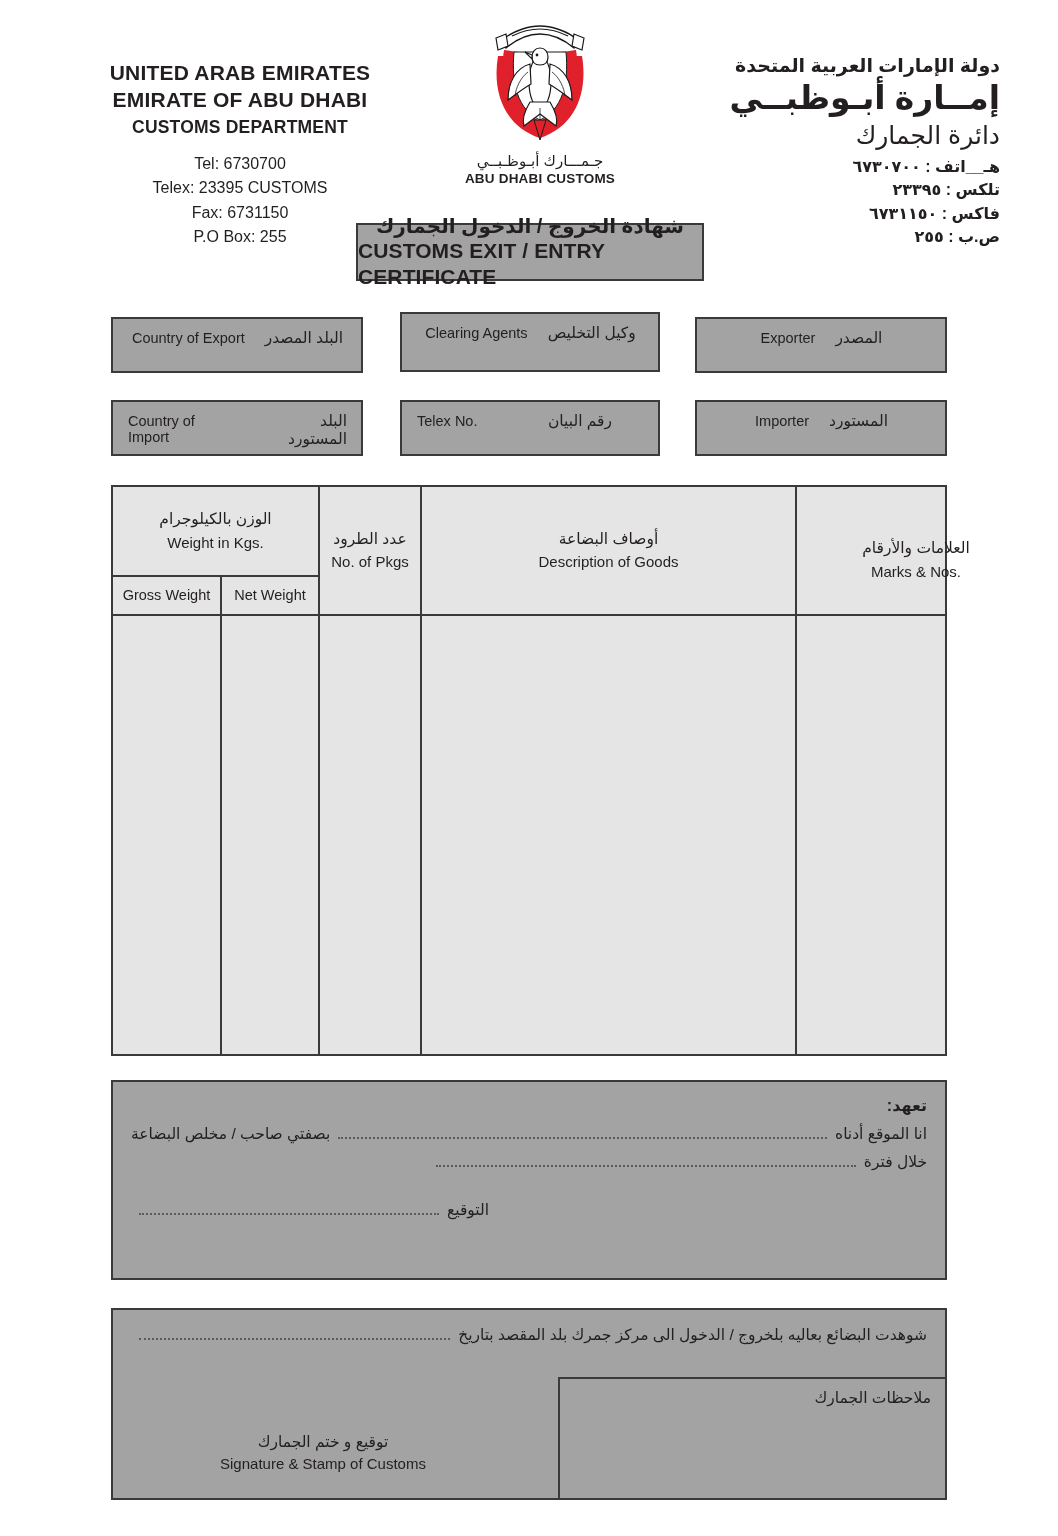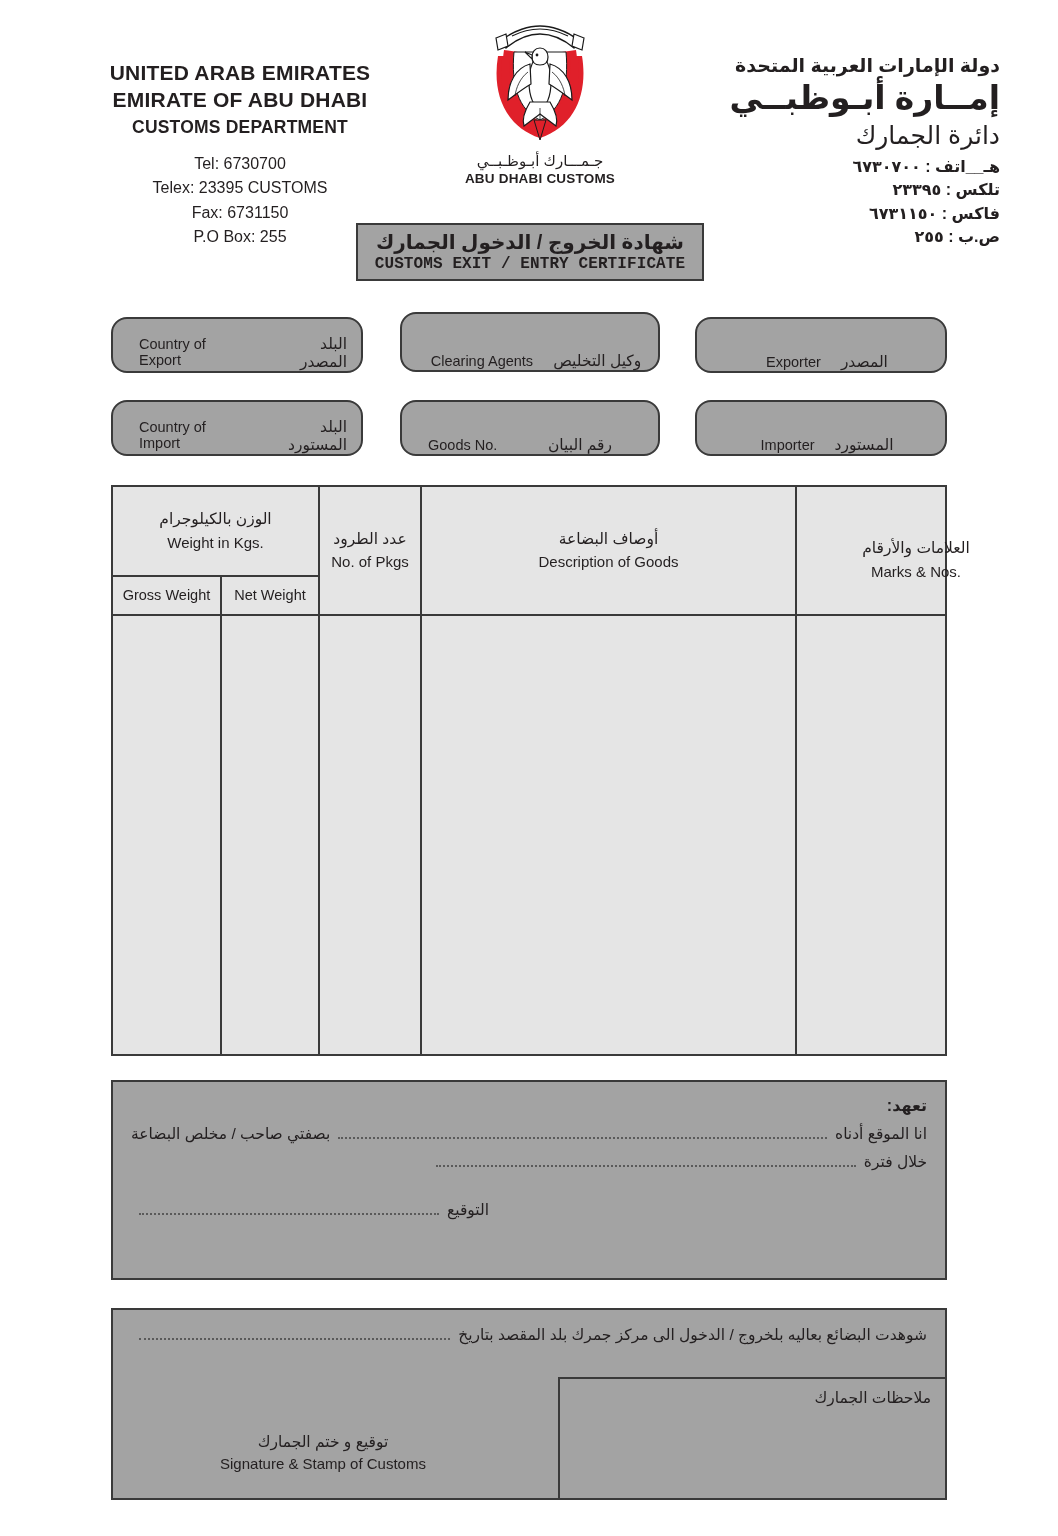--- a/index.html
+++ b/index.html
@@ -86,27 +86,26 @@
   .ar-dept { font-size: 25px; line-height: 1.35; }
   .ar-contact { font-size: 16px; line-height: 1.46; font-weight: bold; margin-top: 2px; }
 
   
   #title-box {
     left: 356px; top: 223px; width: 348px; height: 58px;
     display: flex; flex-direction: column;
     align-items: center; justify-content: center;
   }
   .title-ar { font-size: 20px; font-weight: bold; direction: rtl; line-height: 1.2; }
-  .title-en { font-size: 16px; font-weight: bold; line-height: 1.25; letter-spacing: .1px; font-family: Liberation Mono, monospace; }
+  .title-en { font-size: 21px; font-weight: bold; line-height: 1.25; letter-spacing: .1px; }
 
   
   .field-box {
-    display: flex; align-items: flex-end;
-    padding: 10px 14px 0 26px;
-    border-radius: 16px;
+    display: flex; align-items: flex-start;
+    padding: 10px 14px 0 15px;
   }
   .field-en { font-size: 14.5px; }
   .field-ar { font-size: 15.5px; direction: rtl; }
   .field-inner {
     display: flex; width: 100%;
     justify-content: center; align-items: baseline; gap: 20px;
   }
   .field-inner.left { justify-content: flex-start; }
 
   
@@ -292,21 +291,21 @@
 
 <div class="box field-box" style="left:111px; top:400px; width:252px; height:56px;">
   <div class="field-inner">
     <span class="field-en">Country of Import</span>
     <span class="field-ar">البلد المستورد</span>
   </div>
 </div>
 
 <div class="box field-box" style="left:400px; top:400px; width:260px; height:56px;">
   <div class="field-inner left" style="justify-content:space-between; padding-right:32px;">
-    <span class="field-en">Goods No.</span>
+    <span class="field-en">Telex No.</span>
     <span class="field-ar">رقم البيان</span>
   </div>
 </div>
 
 <div class="box field-box" style="left:695px; top:400px; width:252px; height:56px;">
   <div class="field-inner">
     <span class="field-en">Importer</span>
     <span class="field-ar">المستورد</span>
   </div>
 </div>

